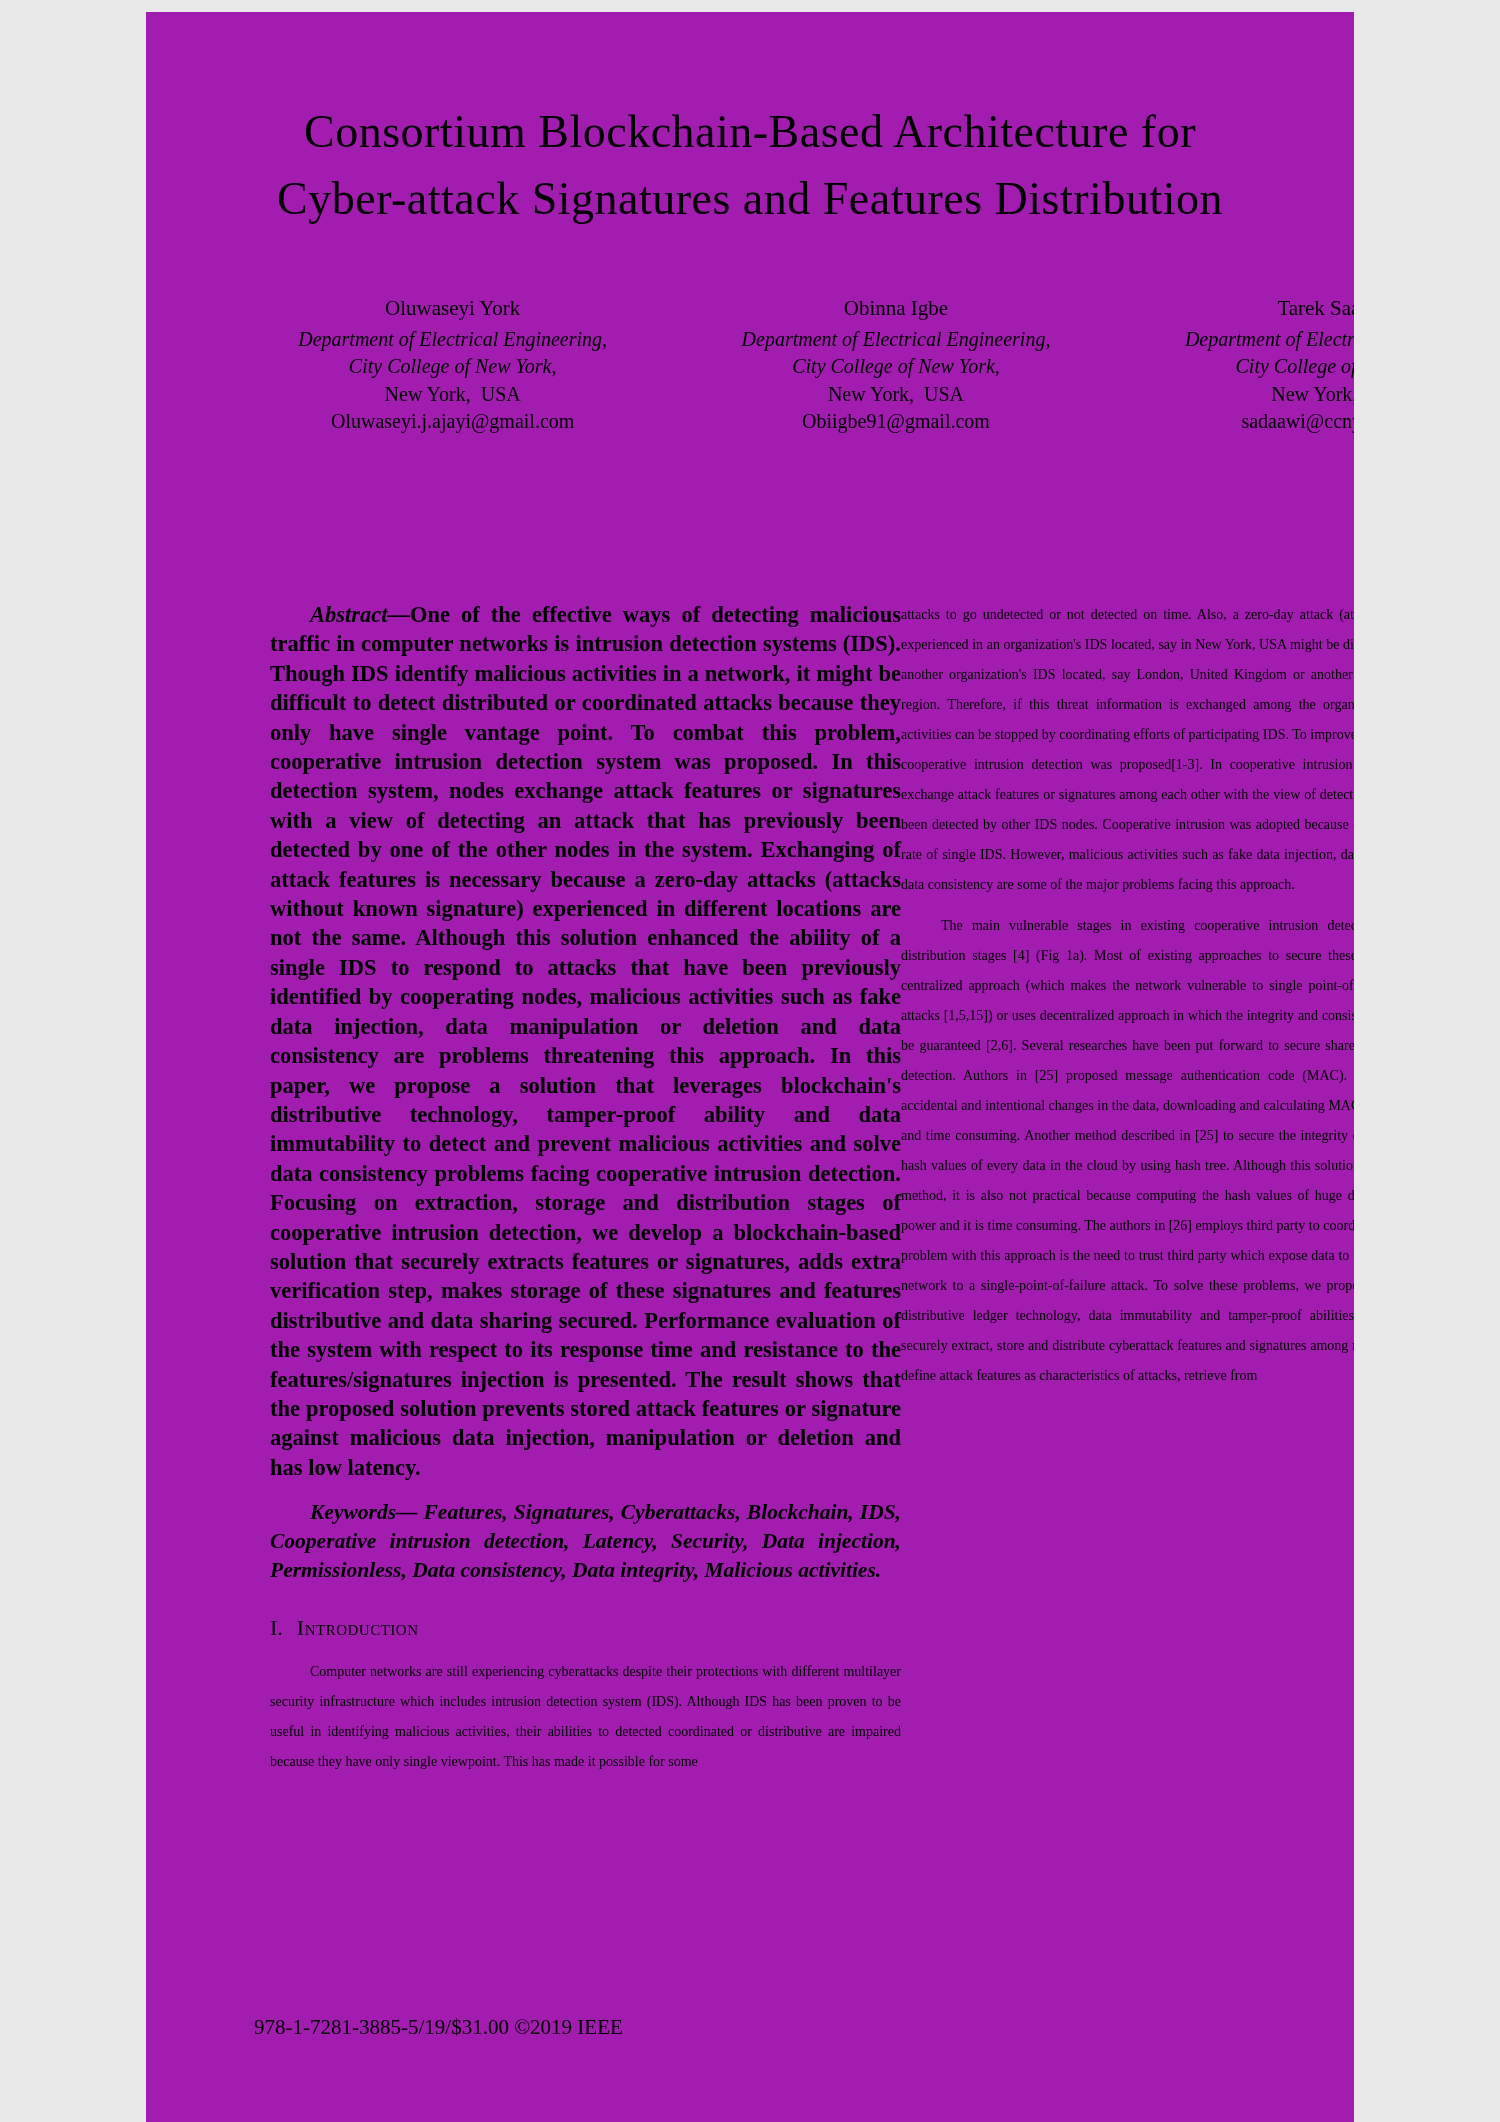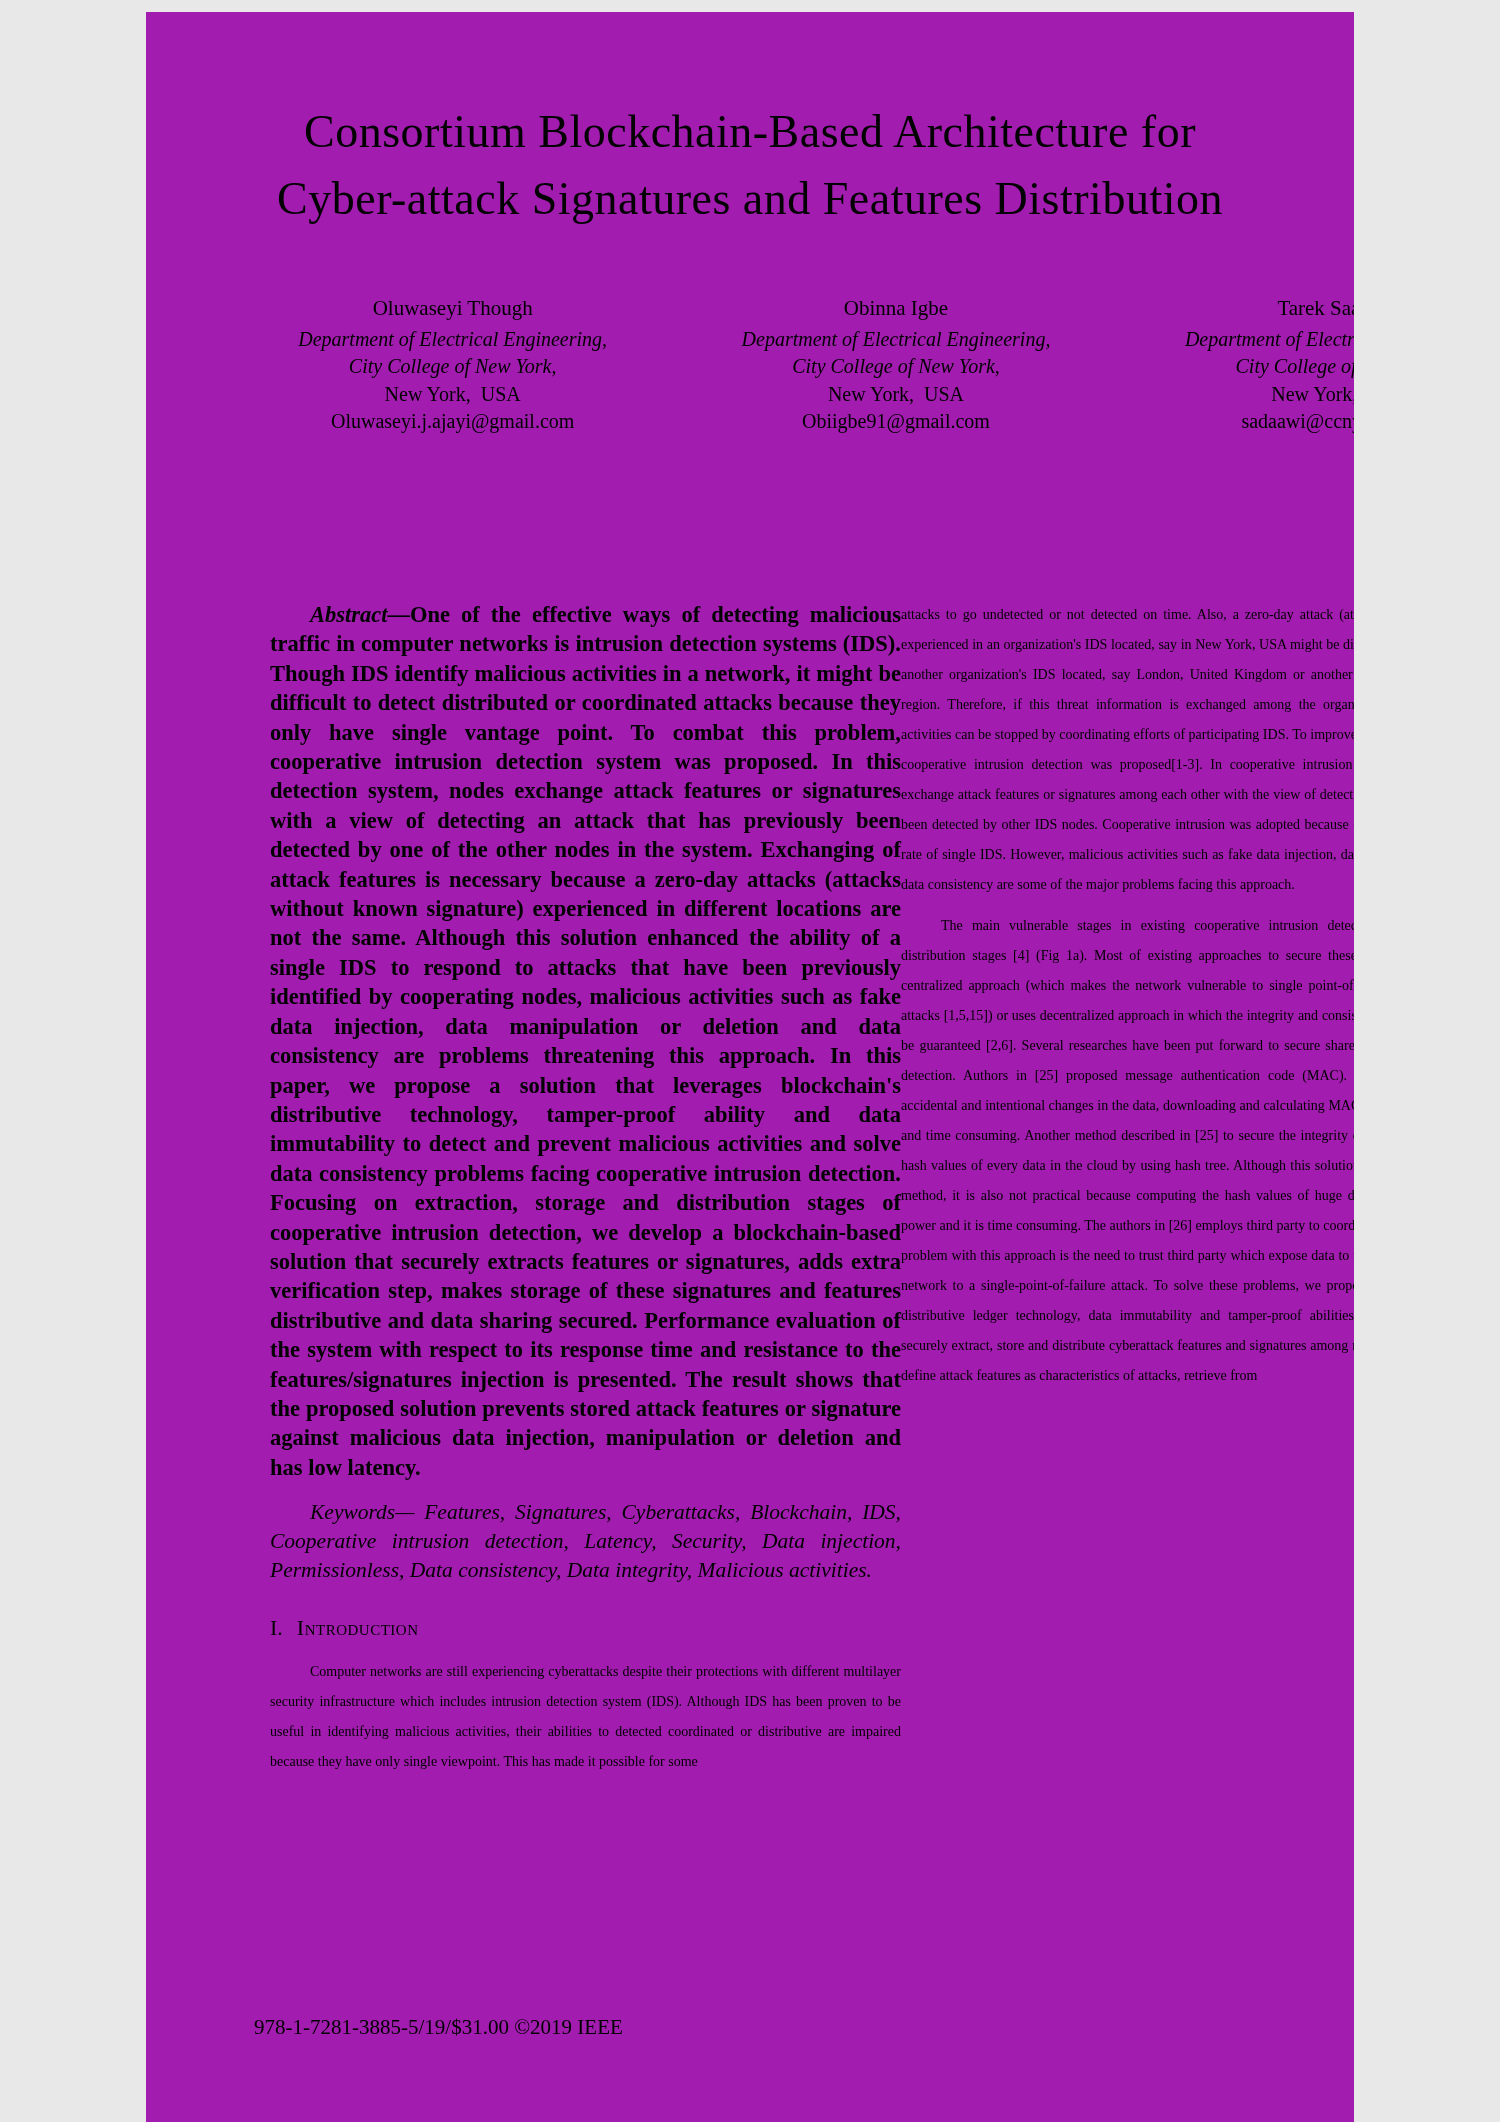--- a/index.html
+++ b/index.html
@@ -71,21 +71,21 @@
     font-weight: bold;
     font-size: 22.5px;
     line-height: 29.4px;
     text-indent: 40px;
   }
   .abstract-label {
     font-style: italic;
   }
   .keywords {
     margin-top: 16px !important;
-    font-weight: normal;
+    font-weight: bold;
     font-style: italic;
     font-size: 21.5px;
     line-height: 29px;
     text-indent: 40px;
   }
   .section-heading {
     margin: 30px 0 16px 0;
     text-align: left;
     font-size: 22px;
     font-weight: normal;
@@ -123,21 +123,21 @@
 </style>
 </head>
 <body>
 
 <div class="page">
 
   <h1 class="title"><span>Consortium Blockchain-Based Architecture for</span><br><span>Cyber-attack Signatures and Features Distribution</span></h1>
 
   <div class="authors">
     <div class="author">
-      <div class="name">Oluwaseyi Though</div>
+      <div class="name">Oluwaseyi York</div>
       <div class="italic">Department of Electrical Engineering,</div>
       <div class="italic">City College of New York,</div>
       <div class="location">New York,  USA</div>
       <div>Oluwaseyi.j.ajayi@gmail.com</div>
     </div>
     <div class="author">
       <div class="name">Obinna Igbe</div>
       <div class="italic">Department of Electrical Engineering,</div>
       <div class="italic">City College of New York,</div>
       <div class="location">New York,  USA</div>

